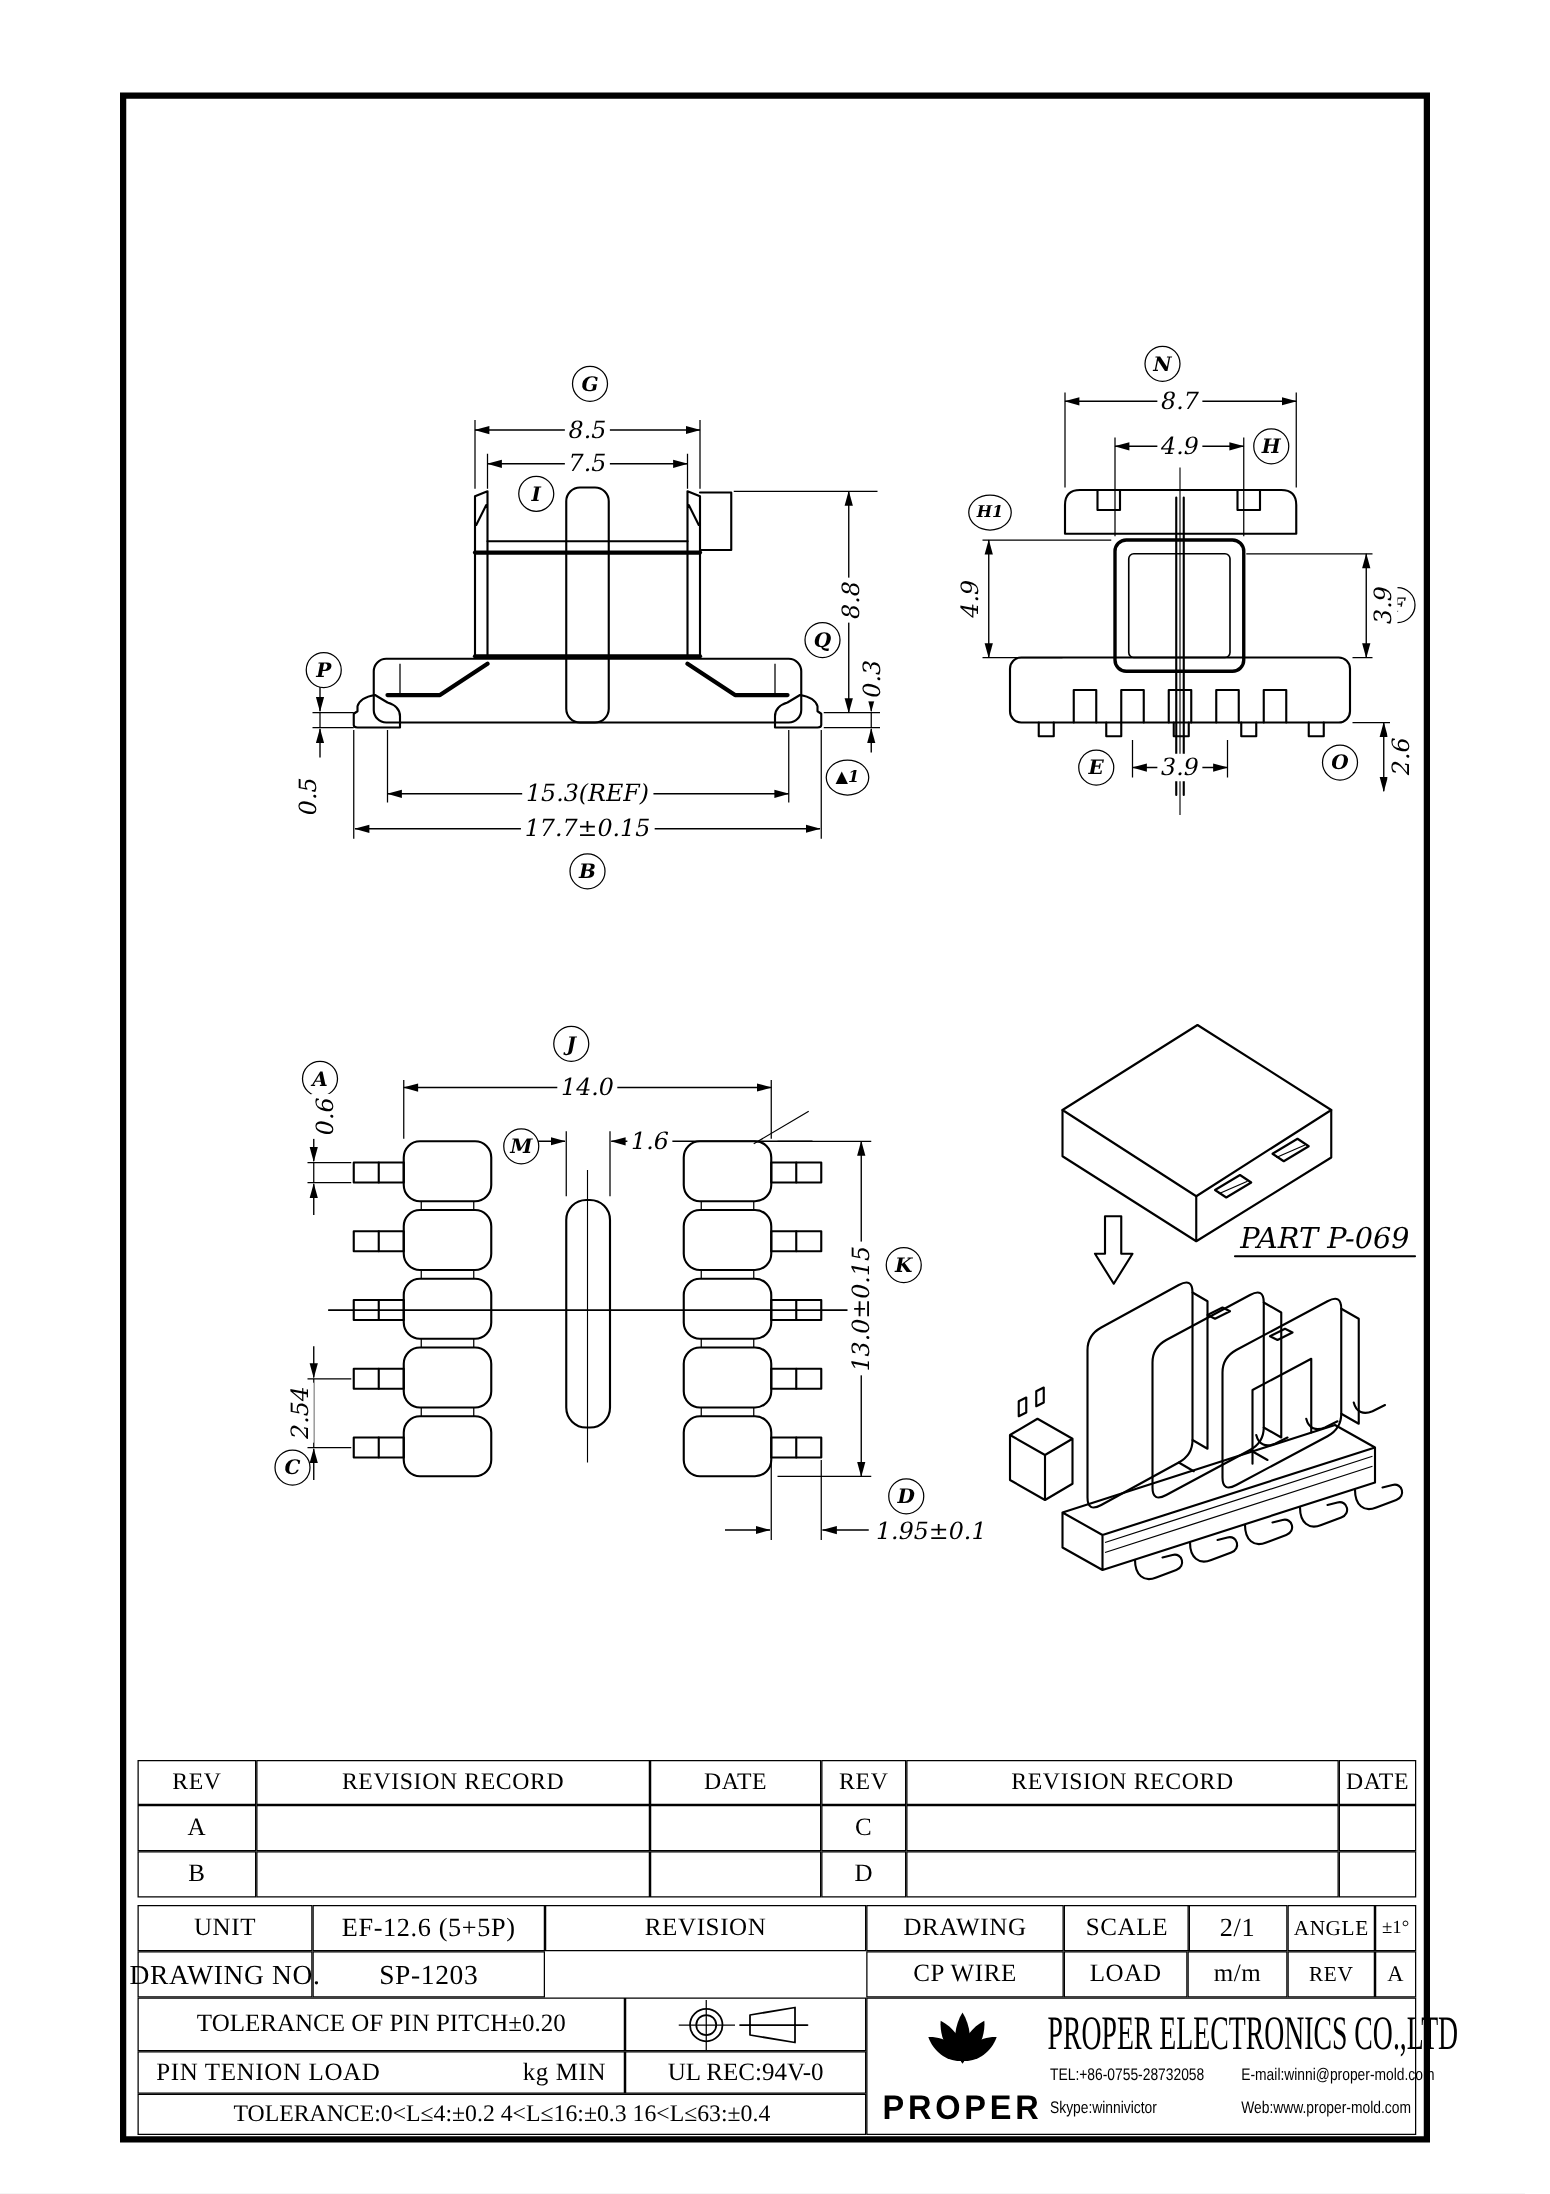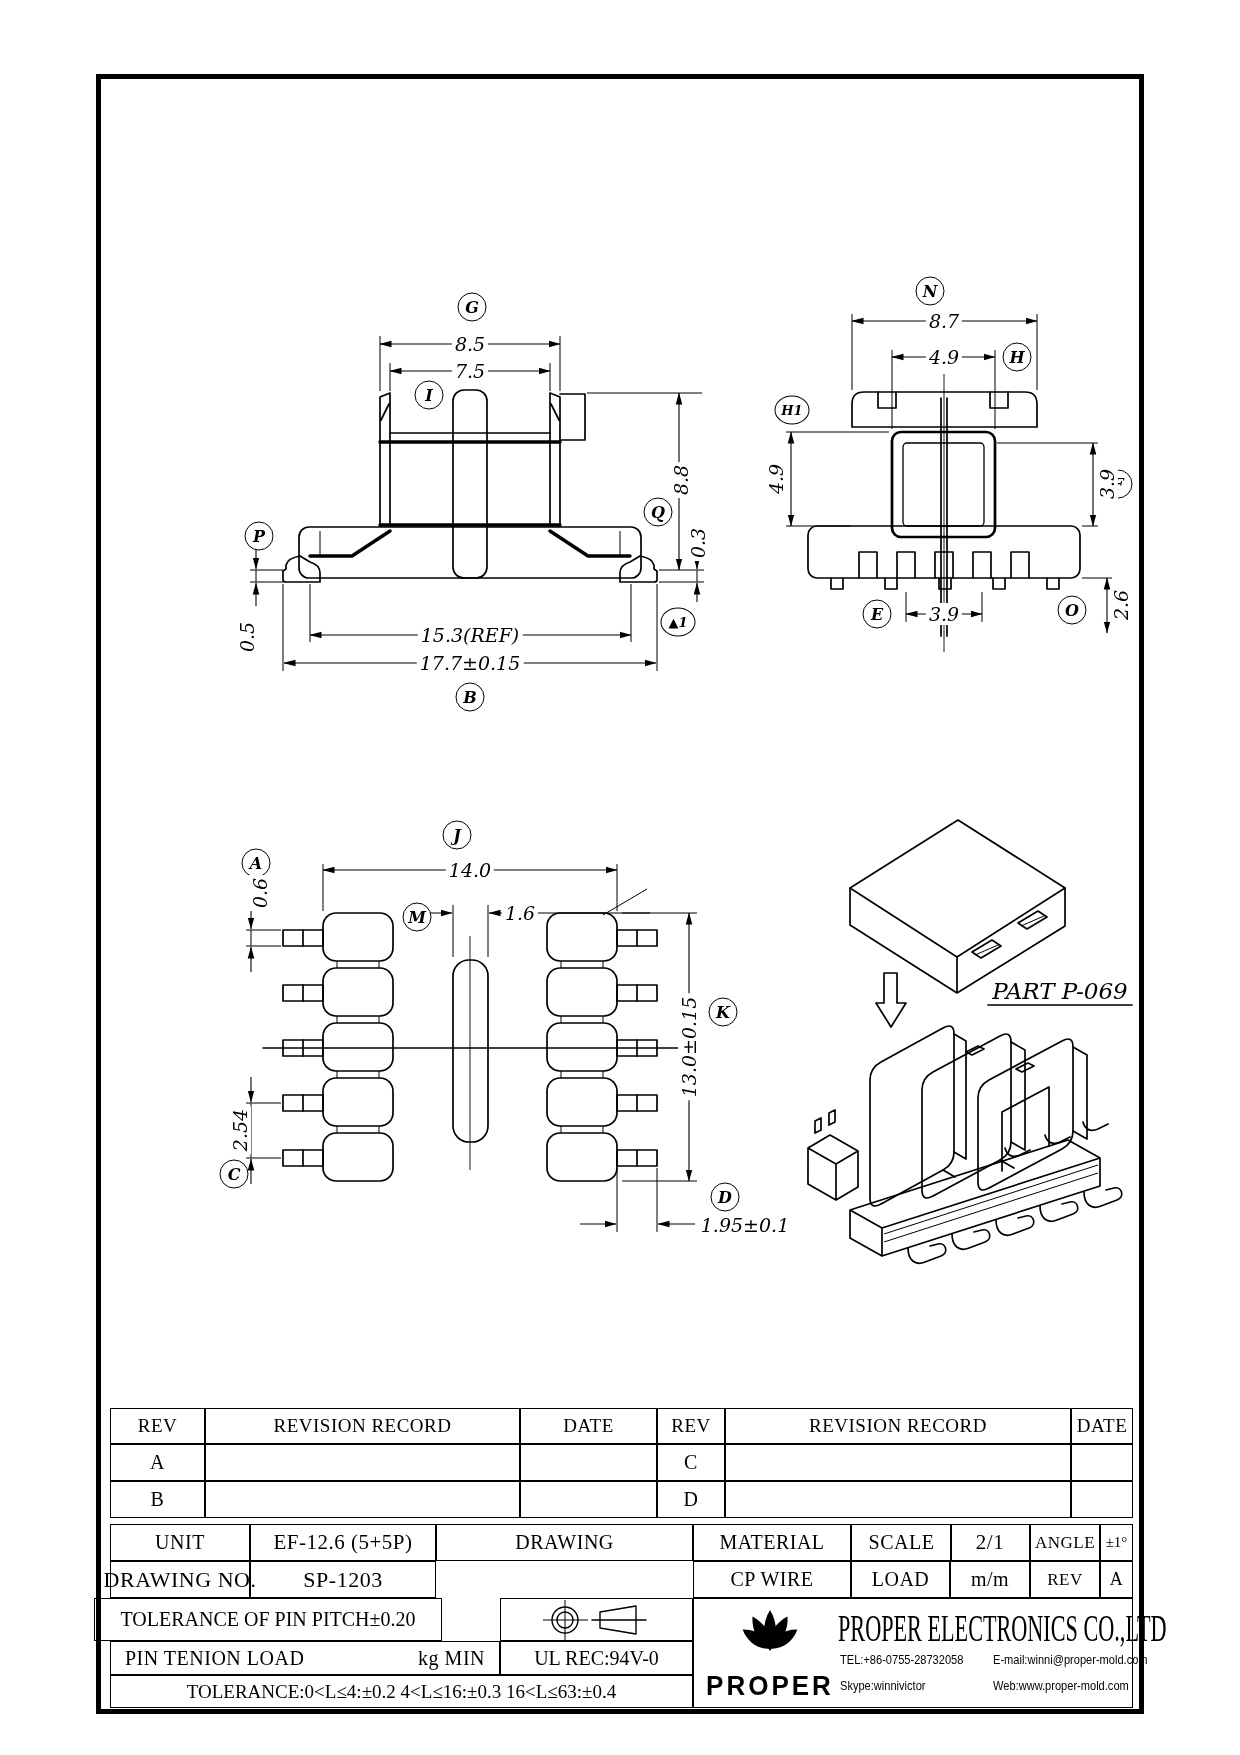--- a/index.html
+++ b/index.html
@@ -265,36 +265,36 @@
 
   <div class="tc" style="left:110px;top:1481px;width:95px;height:37px">B</div>
   <div class="tc" style="left:205px;top:1481px;width:315px;height:37px"></div>
   <div class="tc" style="left:520px;top:1481px;width:137px;height:37px"></div>
   <div class="tc" style="left:657px;top:1481px;width:68px;height:37px">D</div>
   <div class="tc" style="left:725px;top:1481px;width:346px;height:37px"></div>
   <div class="tc" style="left:1071px;top:1481px;width:62px;height:37px"></div>
 
   <div class="tc" style="left:110px;top:1524px;width:140px;height:37px">UNIT</div>
   <div class="tc tv" style="left:250px;top:1524px;width:186px;height:37px;font-size:21px">EF-12.6 (5+5P)</div>
-  <div class="tc" style="left:436px;top:1524px;width:257px;height:37px">DRAWING</div>
-  <div class="tc tv" style="left:693px;top:1524px;width:158px;height:37px">MATERIAL</div>
+  <div class="tc" style="left:436px;top:1524px;width:257px;height:37px">REVISION</div>
+  <div class="tc tv" style="left:693px;top:1524px;width:158px;height:37px">DRAWING</div>
   <div class="tc" style="left:851px;top:1524px;width:101px;height:37px">SCALE</div>
   <div class="tc tv" style="left:950px;top:1524px;width:80px;height:37px;font-size:21px">2/1</div>
   <div class="tc" style="left:1030px;top:1524px;width:70px;height:37px;font-size:17px">ANGLE</div>
   <div class="tc tv" style="left:1100px;top:1524px;width:33px;height:37px;font-size:15px;letter-spacing:0">±1°</div>
 
   <div class="tc" style="left:110px;top:1561px;width:140px;height:37px;font-size:22px">DRAWING NO.</div>
   <div class="tc tv" style="left:250px;top:1561px;width:186px;height:37px;font-size:22px">SP-1203</div>
   <div class="tc tv" style="left:693px;top:1561px;width:158px;height:37px">CP WIRE</div>
   <div class="tc" style="left:851px;top:1561px;width:99px;height:37px">LOAD</div>
   <div class="tc" style="left:950px;top:1561px;width:80px;height:37px">m/m</div>
   <div class="tc" style="left:1030px;top:1561px;width:70px;height:37px;font-size:17px">REV</div>
   <div class="tc" style="left:1100px;top:1561px;width:33px;height:37px;font-size:18px">A</div>
 
-  <div class="tc" style="left:94px;top:1598px;width:348px;height:43px;letter-spacing:0">TOLERANCE OF PIN PITCH±0.20</div>
+  <div class="tc" style="left:110px;top:1598px;width:390px;height:43px;letter-spacing:0">TOLERANCE OF PIN PITCH±0.20</div>
   <div class="tc" style="left:500px;top:1598px;width:193px;height:43px"></div>
   <div class="tc tension" style="left:110px;top:1641px;width:390px;height:34px">
     <span>PIN TENION LOAD</span>
     <span class="tv">kg MIN</span>
   </div>
   <div class="tc" style="left:500px;top:1641px;width:193px;height:34px;letter-spacing:0">UL REC:94V-0</div>
   <div class="tc" style="left:110px;top:1675px;width:583px;height:33px;font-size:19px;letter-spacing:0">TOLERANCE:0&lt;L≤4:±0.2  4&lt;L≤16:±0.3  16&lt;L≤63:±0.4</div>
 
   <div class="tc" style="left:693px;top:1598px;width:440px;height:110px"></div>
   <span class="logo-word">PROPER</span>

